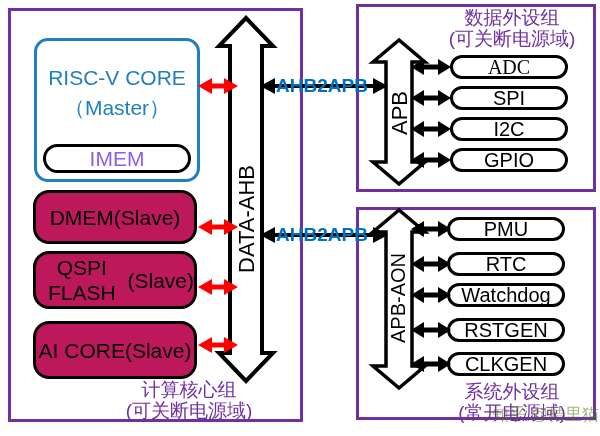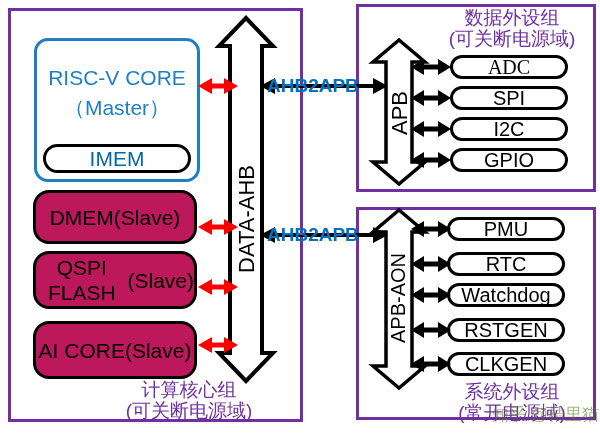--- a/index.html
+++ b/index.html
@@ -19,21 +19,21 @@
     position:absolute; left:34px; top:38px; width:166px; height:144px;
     border:3px solid #1E7FC2; border-radius:14px; background:#fff; z-index:1;
     text-align:center; color:#1E7FC2;
   }
   .core-line1 { margin-top:22px; font-size:21px; line-height:30px; }
   .core-line2 { font-size:21px; line-height:30px; }
   .imem-pill {
     position:absolute; left:6px; right:6px; bottom:6px; height:29px;
     border:3px solid #000; border-radius:15px; background:#fff;
     display:flex; align-items:center; justify-content:center;
-    font-size:21px; color:#0369a1;
+    font-size:21px; color:#8b5cf6;
   }
 
   
   .slave-box {
     position:absolute; left:33px; width:164px; border:3px solid #000;
     border-radius:16px; background:#be185d; z-index:1; color:#000;
     display:flex; flex-direction:row; align-items:center; justify-content:center;
     font-size:21px; line-height:25px; text-align:center;
   }
   #slave-0 { top:190px; height:54px; }
@@ -61,21 +61,21 @@
   .vlabel {
     position:absolute; z-index:3; color:#000; text-align:center;
     transform:rotate(-90deg); white-space:nowrap;
   }
   #label-data-ahb { left:166px; top:207px; width:160px; height:24px; font-size:22px; }
   #label-apb      { left:359px; top:101px; width:80px;  height:24px; font-size:22px; }
   #label-apb-aon  { left:344px; top:286px; width:110px; height:24px; font-size:20px; }
 
   
   .bridge-label {
-    position:absolute; z-index:3; width:110px; left:267px; 
+    position:absolute; z-index:3; width:110px; left:267px; text-align:center;
     color:#0070C0; font-size:19px; font-weight:600; white-space:nowrap;
   }
   #bridge-1 { top:75px; }
   #bridge-2 { top:224px; }
 
   
   .caption { position:absolute; z-index:3; text-align:center; color:#7030A0; font-size:19px; line-height:21px;margin-left:36px; }
   #caption-compute { left:8px;   top:379px; width:290px; }
   #caption-data    { left:356px; top:7px;   width:240px; }
   #caption-sys     { left:356px; top:381px; width:240px; }

